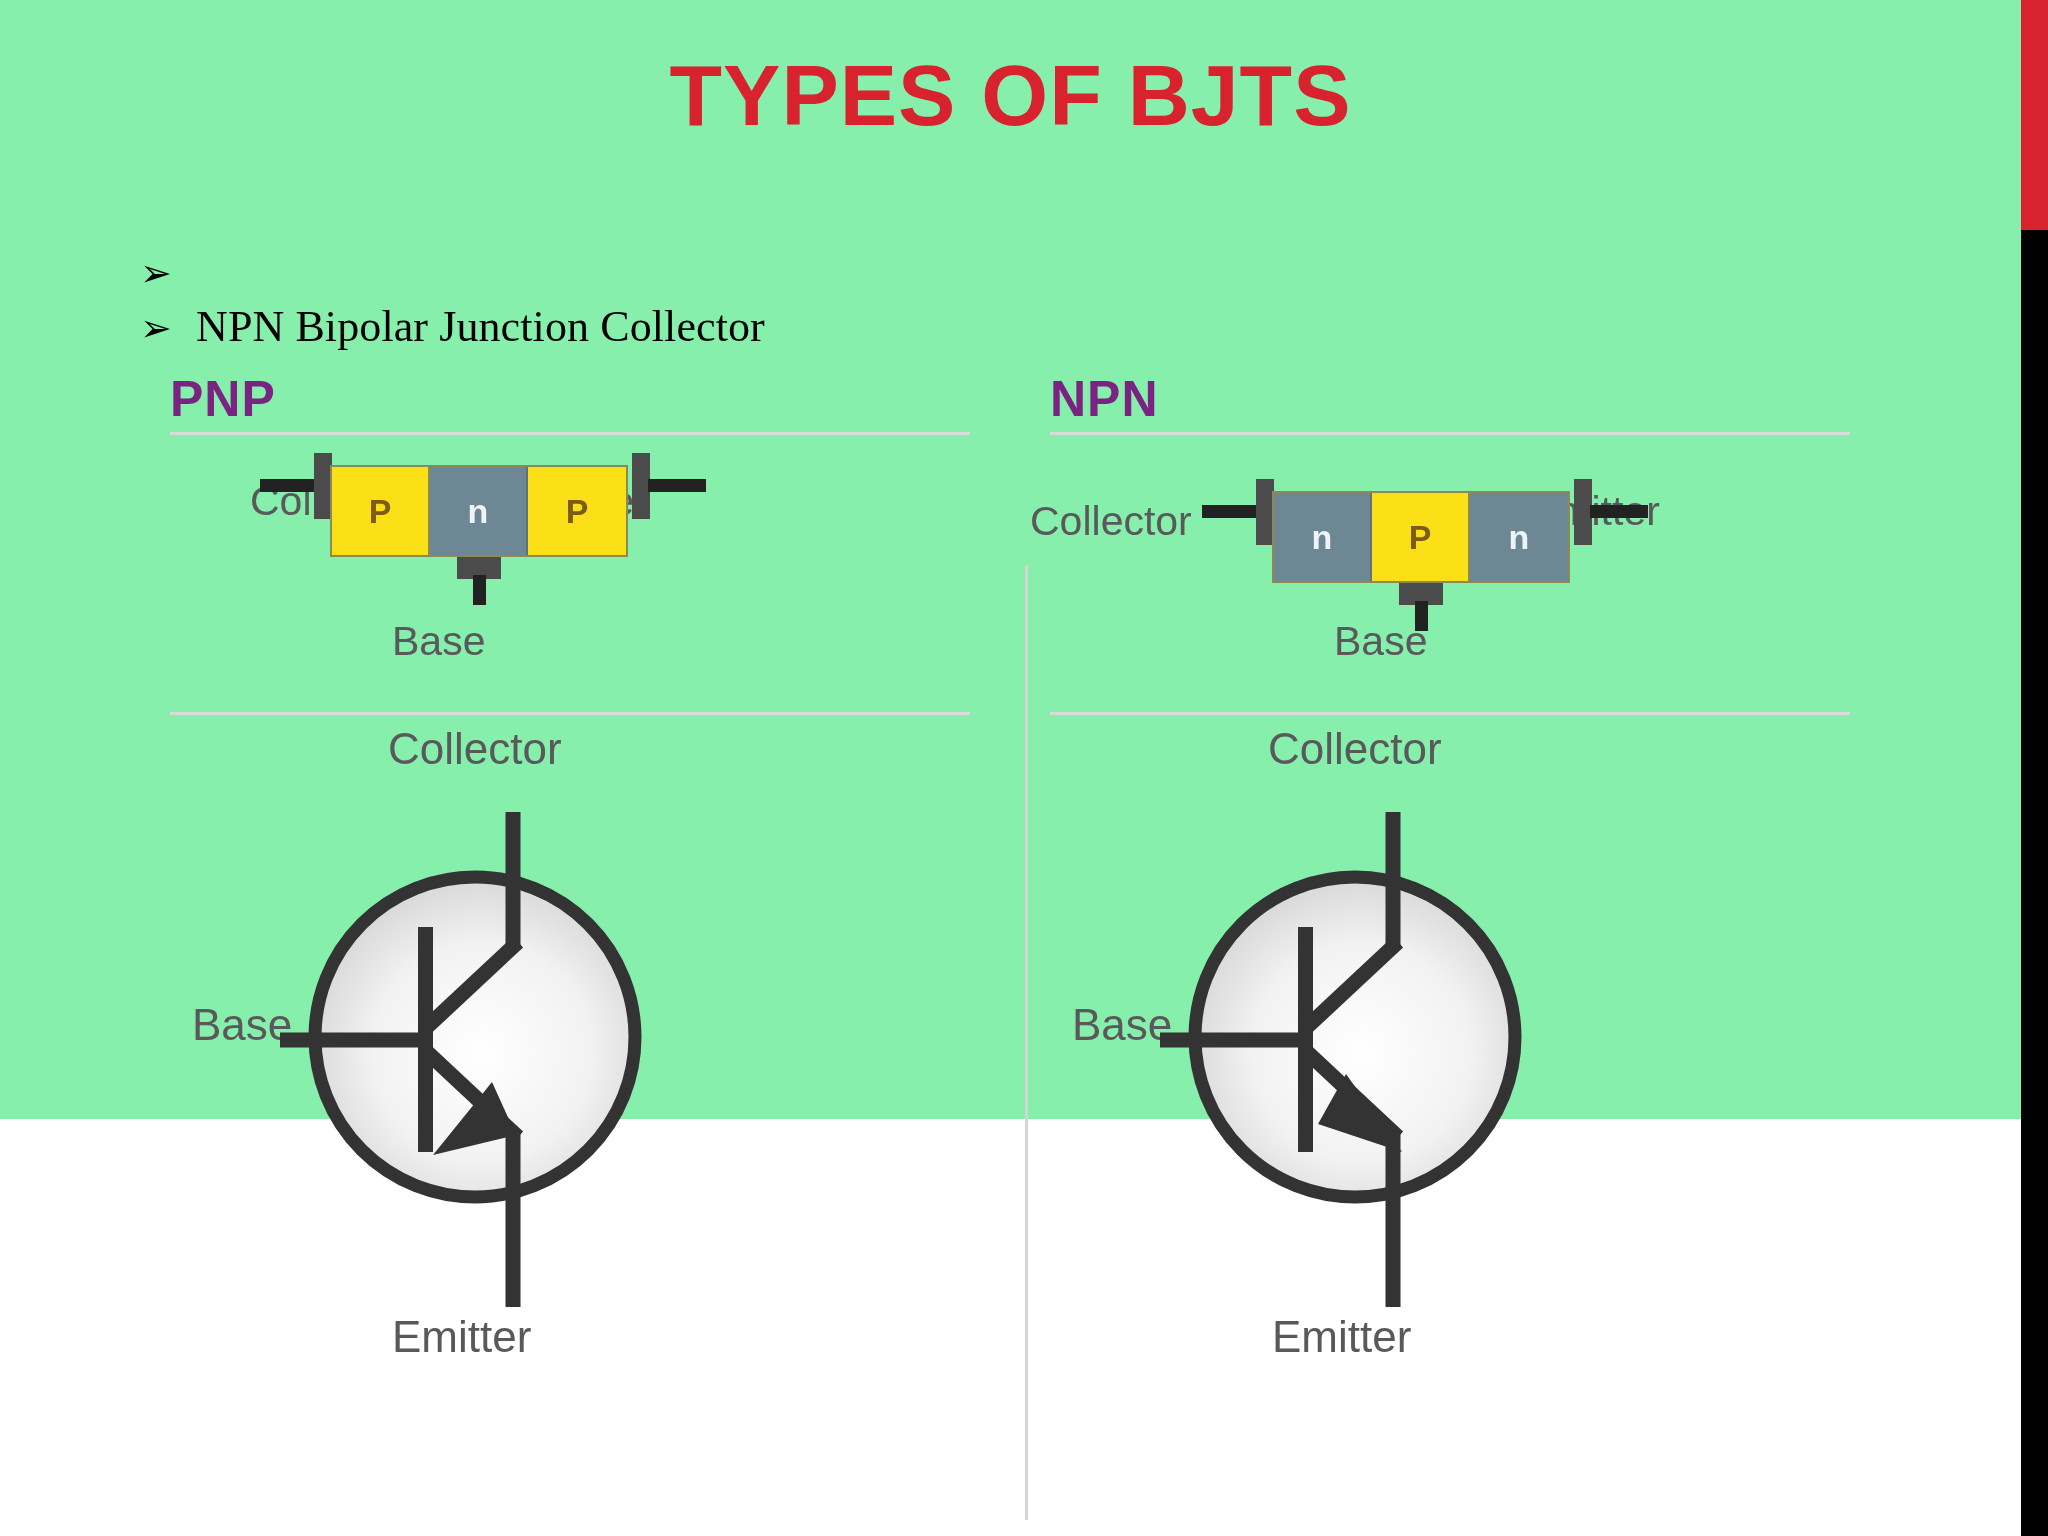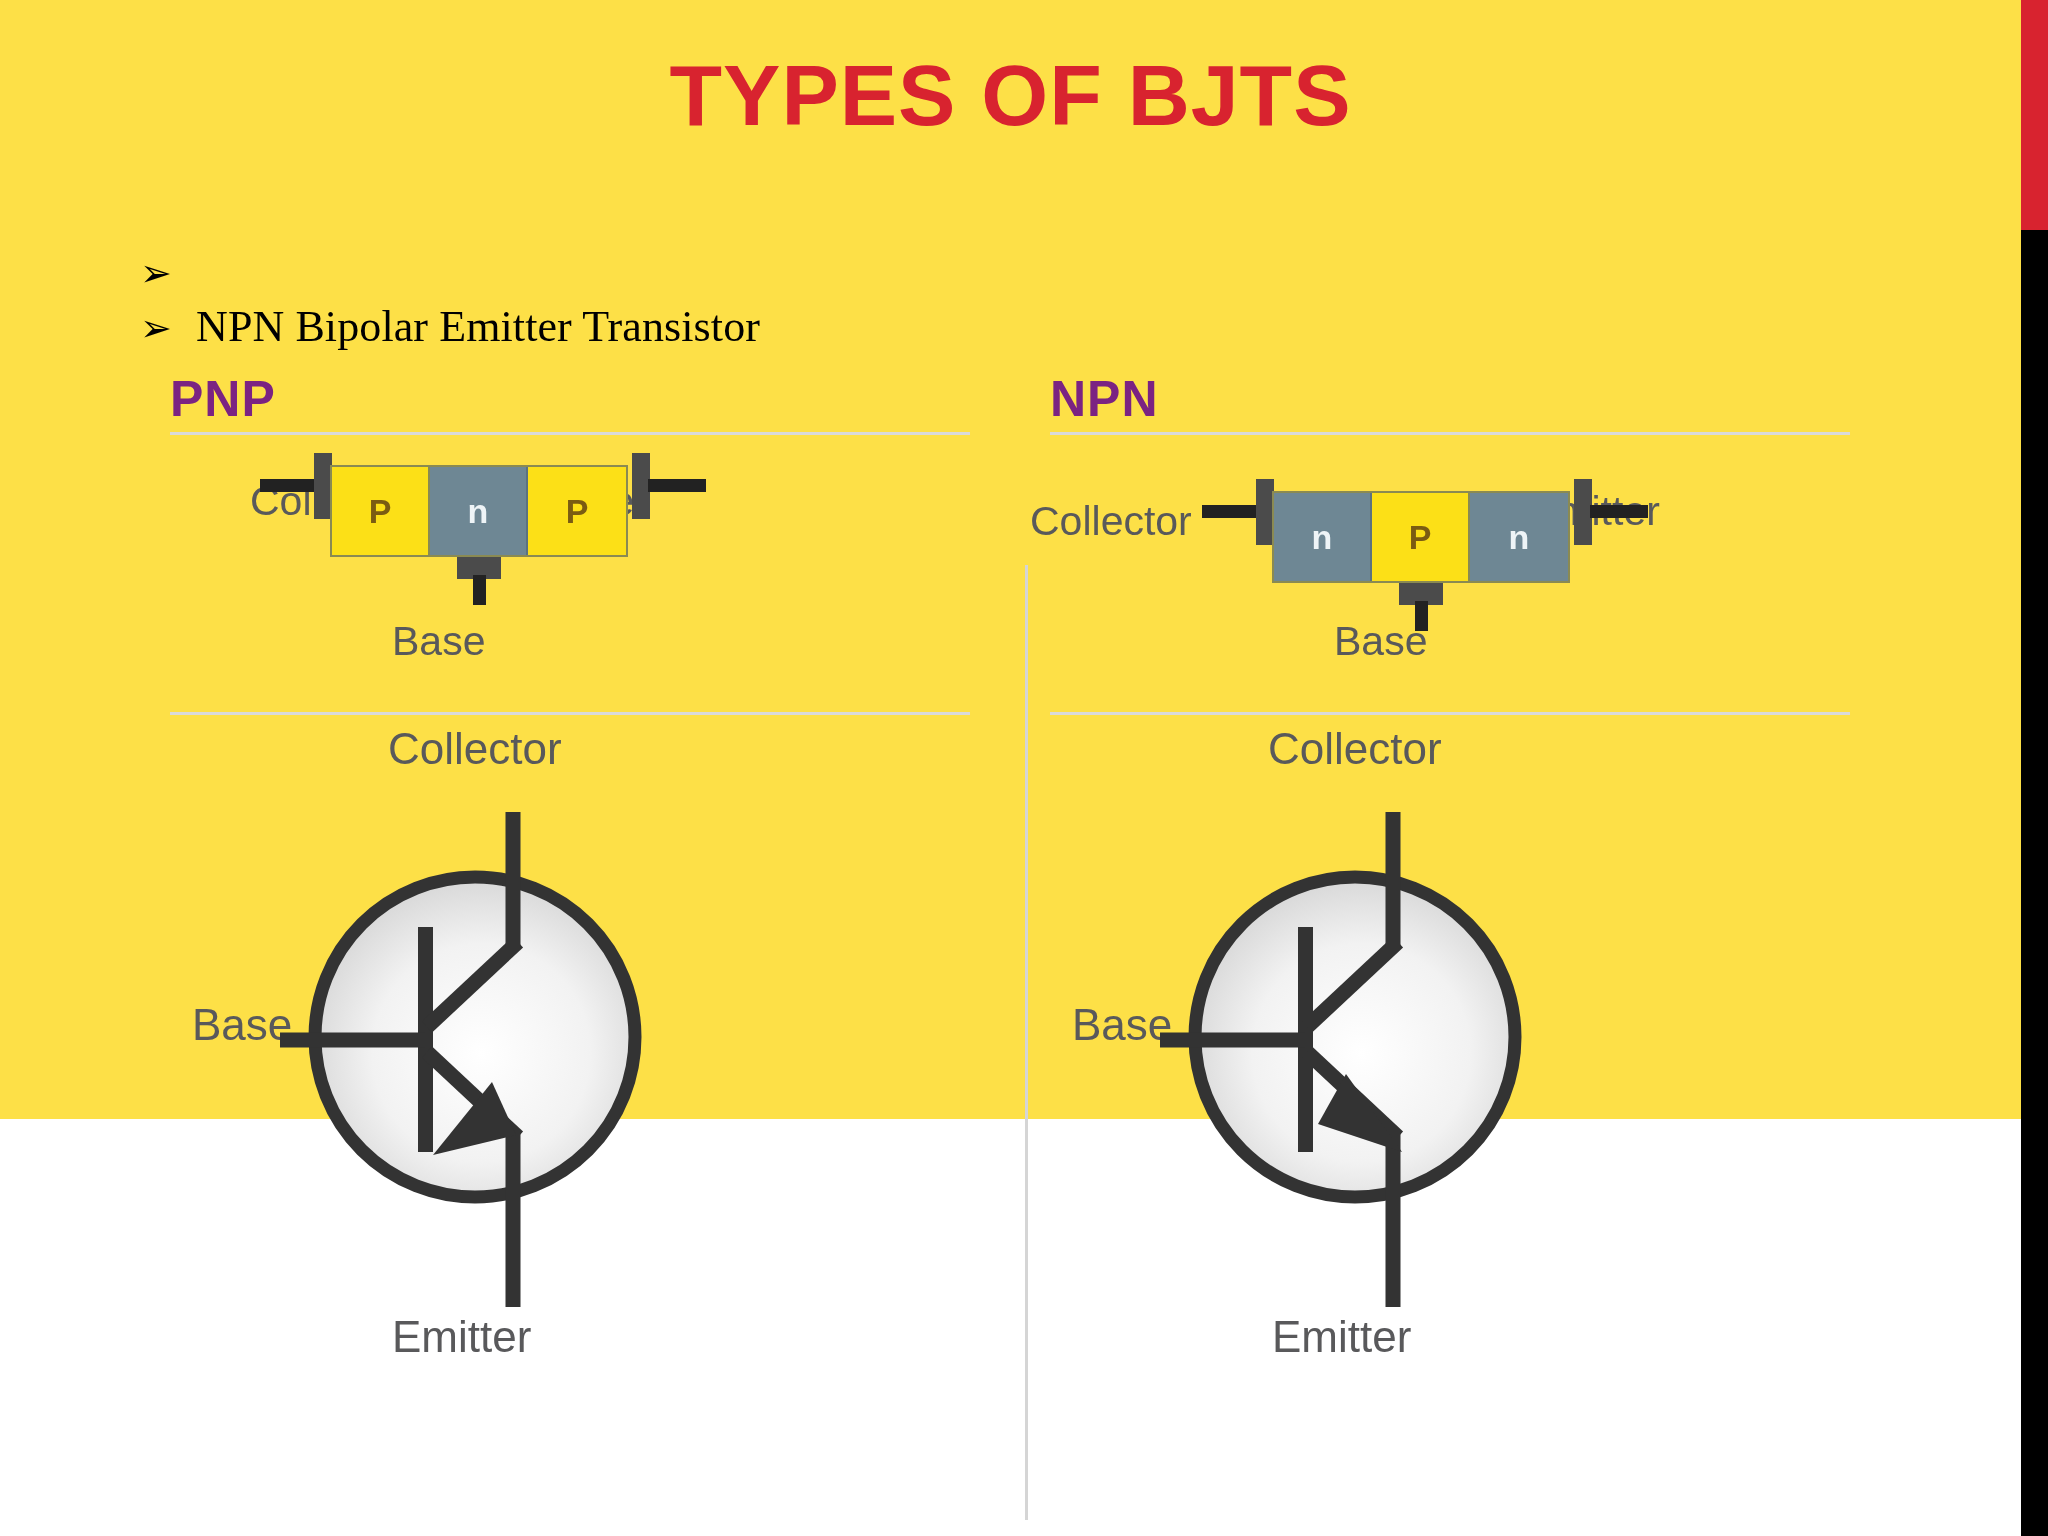--- a/index.html
+++ b/index.html
@@ -5,21 +5,21 @@
   * { margin:0; padding:0; box-sizing:border-box; }
   html, body {
     width:2048px; height:1536px;
     background:#ffffff;
     font-family:"Liberation Sans", sans-serif;
     overflow:hidden;
   }
   .slide {
     position:relative;
     width:2048px; height:1119px;
-    background:#fde047;
+    background:#86efac;
   }
 
   
   .edge-red {
     position:absolute; right:0; top:0;
     width:27px; height:230px;
     background:#D8232F;
   }
   .edge-black {
     position:absolute; right:0; top:230px;
@@ -169,21 +169,21 @@
   <div class="edge-black"></div>
 
   <div class="title">TYPES OF BJTS</div>
 
   <div class="bullets">
     <div class="bullet-row">
       <span class="bullet-glyph">➢</span>
     </div>
     <div class="bullet-row">
       <span class="bullet-glyph">➢</span>
-      <span class="bullet-text">NPN Bipolar Emitter Transistor</span>
+      <span class="bullet-text">NPN Bipolar Junction Collector</span>
     </div>
   </div>
 
   <div class="figure">
 
     <div class="v-sep"></div>
 
     <div class="panel panel-pnp">
 
       <div class="panel-heading">PNP</div>

